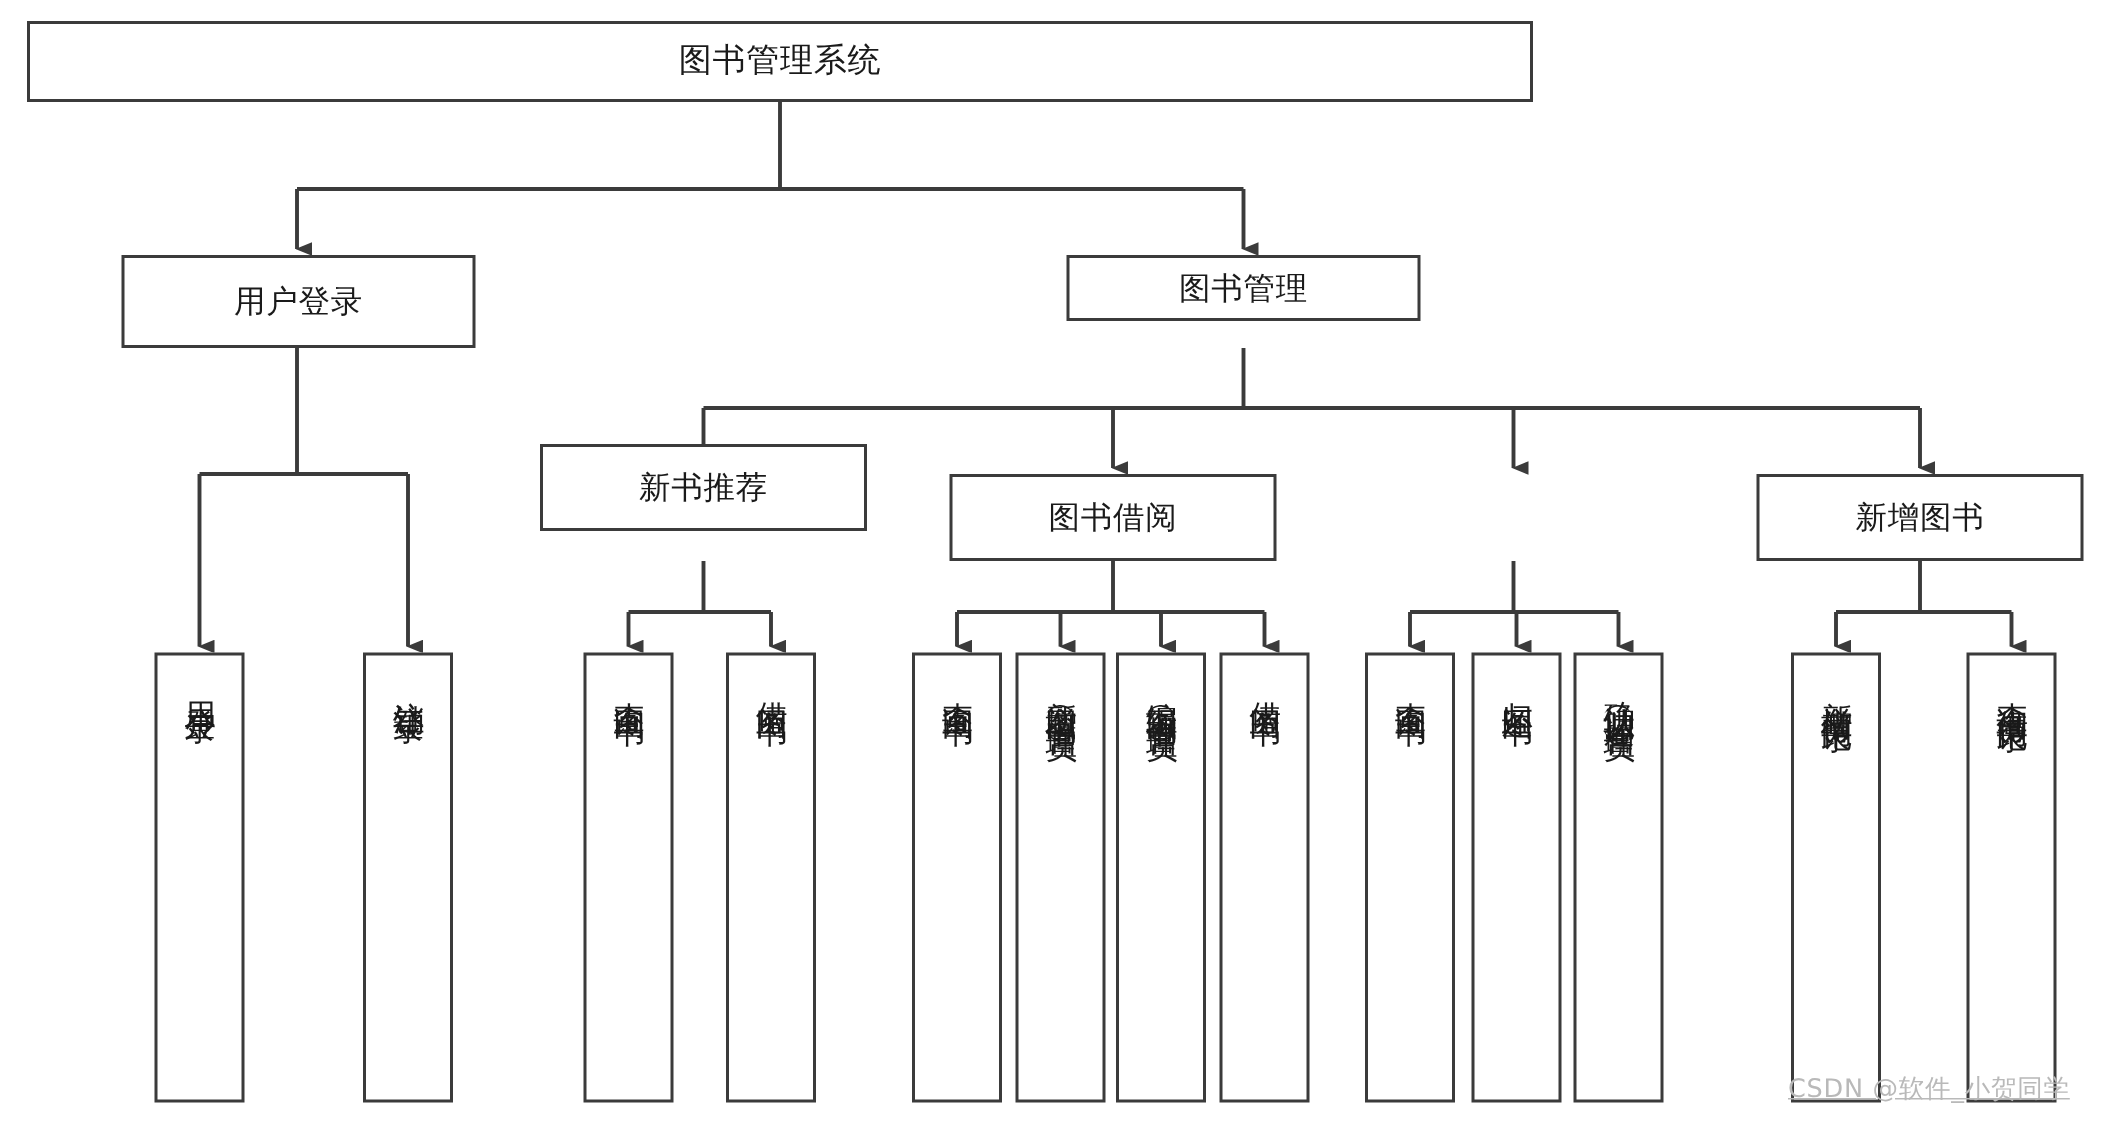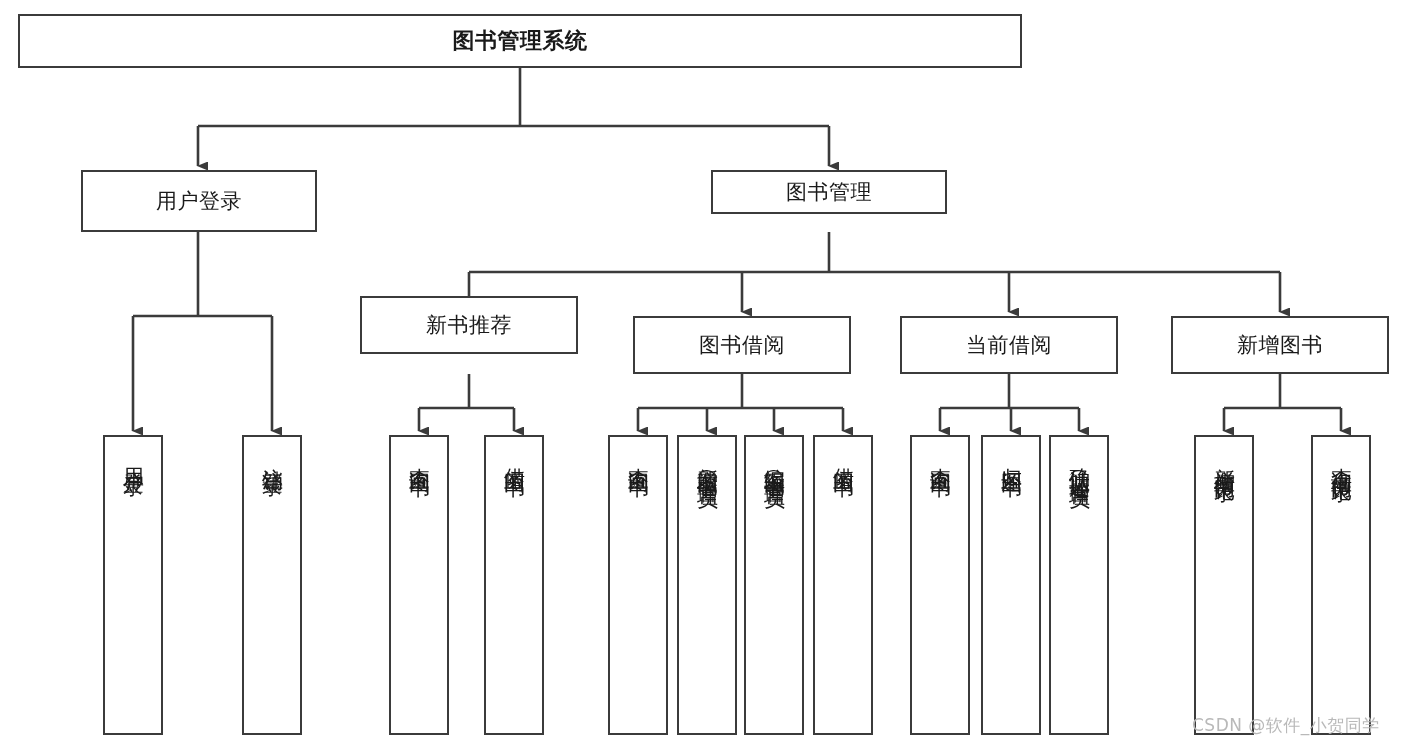--- a/index.html
+++ b/index.html
@@ -42,21 +42,20 @@
     color: #1a1a1a;
   }
   
   .node.horizontal .node-label {
     font-size: 21px;
     letter-spacing: 0.5px;
     white-space: nowrap;
   }
   .node.root .node-label {
     font-size: 22px;
-    font-weight: bold;
   }
   
   .node.vertical {
     align-items: flex-start;
     justify-content: center;
     padding-top: 14px;
   }
   .node.vertical .node-label {
     writing-mode: vertical-rl;
     text-orientation: upright;
@@ -139,23 +138,20 @@
   <div class="node horizontal" style="left:711px; top:170px; width:236px; height:44px;">
     <span class="node-label">图书管理</span>
   </div>
 
   <div class="node horizontal" style="left:360px; top:296px; width:218px; height:58px;">
     <span class="node-label">新书推荐</span>
   </div>
   <div class="node horizontal" style="left:633px; top:316px; width:218px; height:58px;">
     <span class="node-label">图书借阅</span>
   </div>
-  <div class="node horizontal" style="left:900px; top:316px; width:218px; height:58px;">
-    <span class="node-label">当前借阅</span>
-  </div>
   <div class="node horizontal" style="left:1171px; top:316px; width:218px; height:58px;">
     <span class="node-label">新增图书</span>
   </div>
 
   <div class="node vertical" style="left:103px; top:435px; width:60px; height:300px;">
     <span class="node-label">用户登录</span>
   </div>
   <div class="node vertical" style="left:242px; top:435px; width:60px; height:300px;">
     <span class="node-label">注销登录</span>
   </div>
@@ -190,15 +186,15 @@
     <span class="node-label">确认归还（管理员）</span>
   </div>
 
   <div class="node vertical" style="left:1194px; top:435px; width:60px; height:300px;">
     <span class="node-label">新增借阅记录</span>
   </div>
   <div class="node vertical" style="left:1311px; top:435px; width:60px; height:300px;">
     <span class="node-label">查询借阅记录</span>
   </div>
 
-  <div class="watermark" style="left:1192px; top:714px;">CSDN @软件_小贺同学</div>
+  <div class="watermark" style="left:1192px; top:714px;text-decoration:underline;">CSDN @软件_小贺同学</div>
 
 </div>
 
 </body></html>

